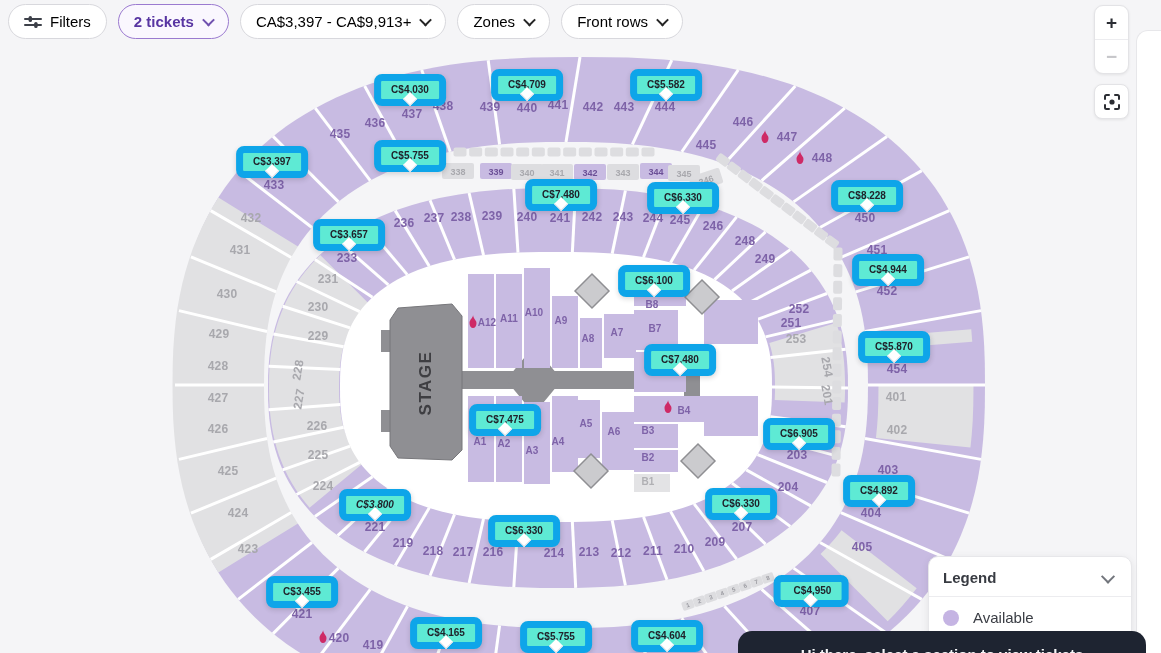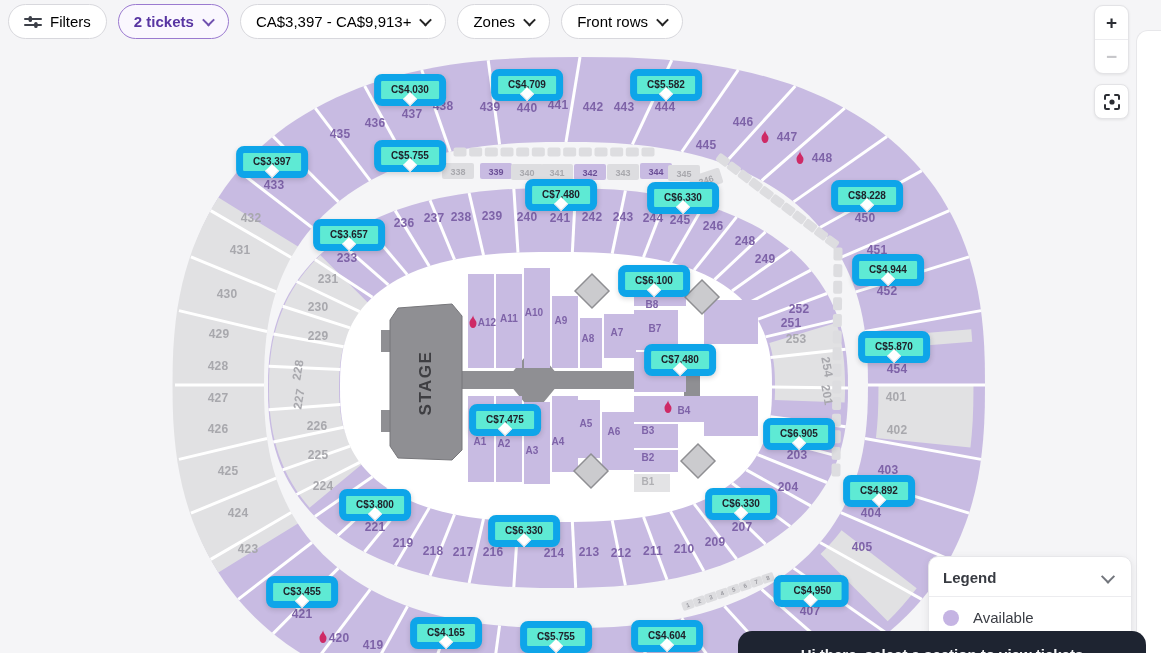--- a/index.html
+++ b/index.html
@@ -397,21 +397,21 @@
       <div class="pp" style="left: 561px; top: 195px;">C$7,480</div>
       <div class="pp" style="left: 683px; top: 198px;">C$6,330</div>
       <div class="pp" style="left: 867px; top: 196px;">C$8,228</div>
       <div class="pp" style="left: 349px; top: 235px;">C$3,657</div>
       <div class="pp" style="left: 654px; top: 281px;">C$6,100</div>
       <div class="pp" style="left: 888px; top: 270px;">C$4,944</div>
       <div class="pp" style="left: 894px; top: 347px;">C$5,870</div>
       <div class="pp" style="left: 680px; top: 360px;">C$7,480</div>
       <div class="pp" style="left: 505px; top: 420px;">C$7,475</div>
       <div class="pp" style="left: 799px; top: 434px;">C$6,905</div>
-      <div class="pp" style="left: 375px; top: 505px;">C$3,800</div>
+      <div class="pp" style="left: 375px; top: 505px; font-style: italic;">C$3,800</div>
       <div class="pp" style="left: 741px; top: 504px;">C$6,330</div>
       <div class="pp" style="left: 879px; top: 491px;">C$4,892</div>
       <div class="pp" style="left: 524px; top: 531px;">C$6,330</div>
       <div class="pp" style="left: 811px; top: 591px; padding-left: 13px;">C$4,950</div>
       <div class="pp" style="left: 302px; top: 592px;">C$3,455</div>
       <div class="pp" style="left: 446px; top: 633px;">C$4,165</div>
       <div class="pp" style="left: 556px; top: 637px;">C$5,755</div>
       <div class="pp" style="left: 667px; top: 636px;">C$4,604</div>
     </div>
 </div>

